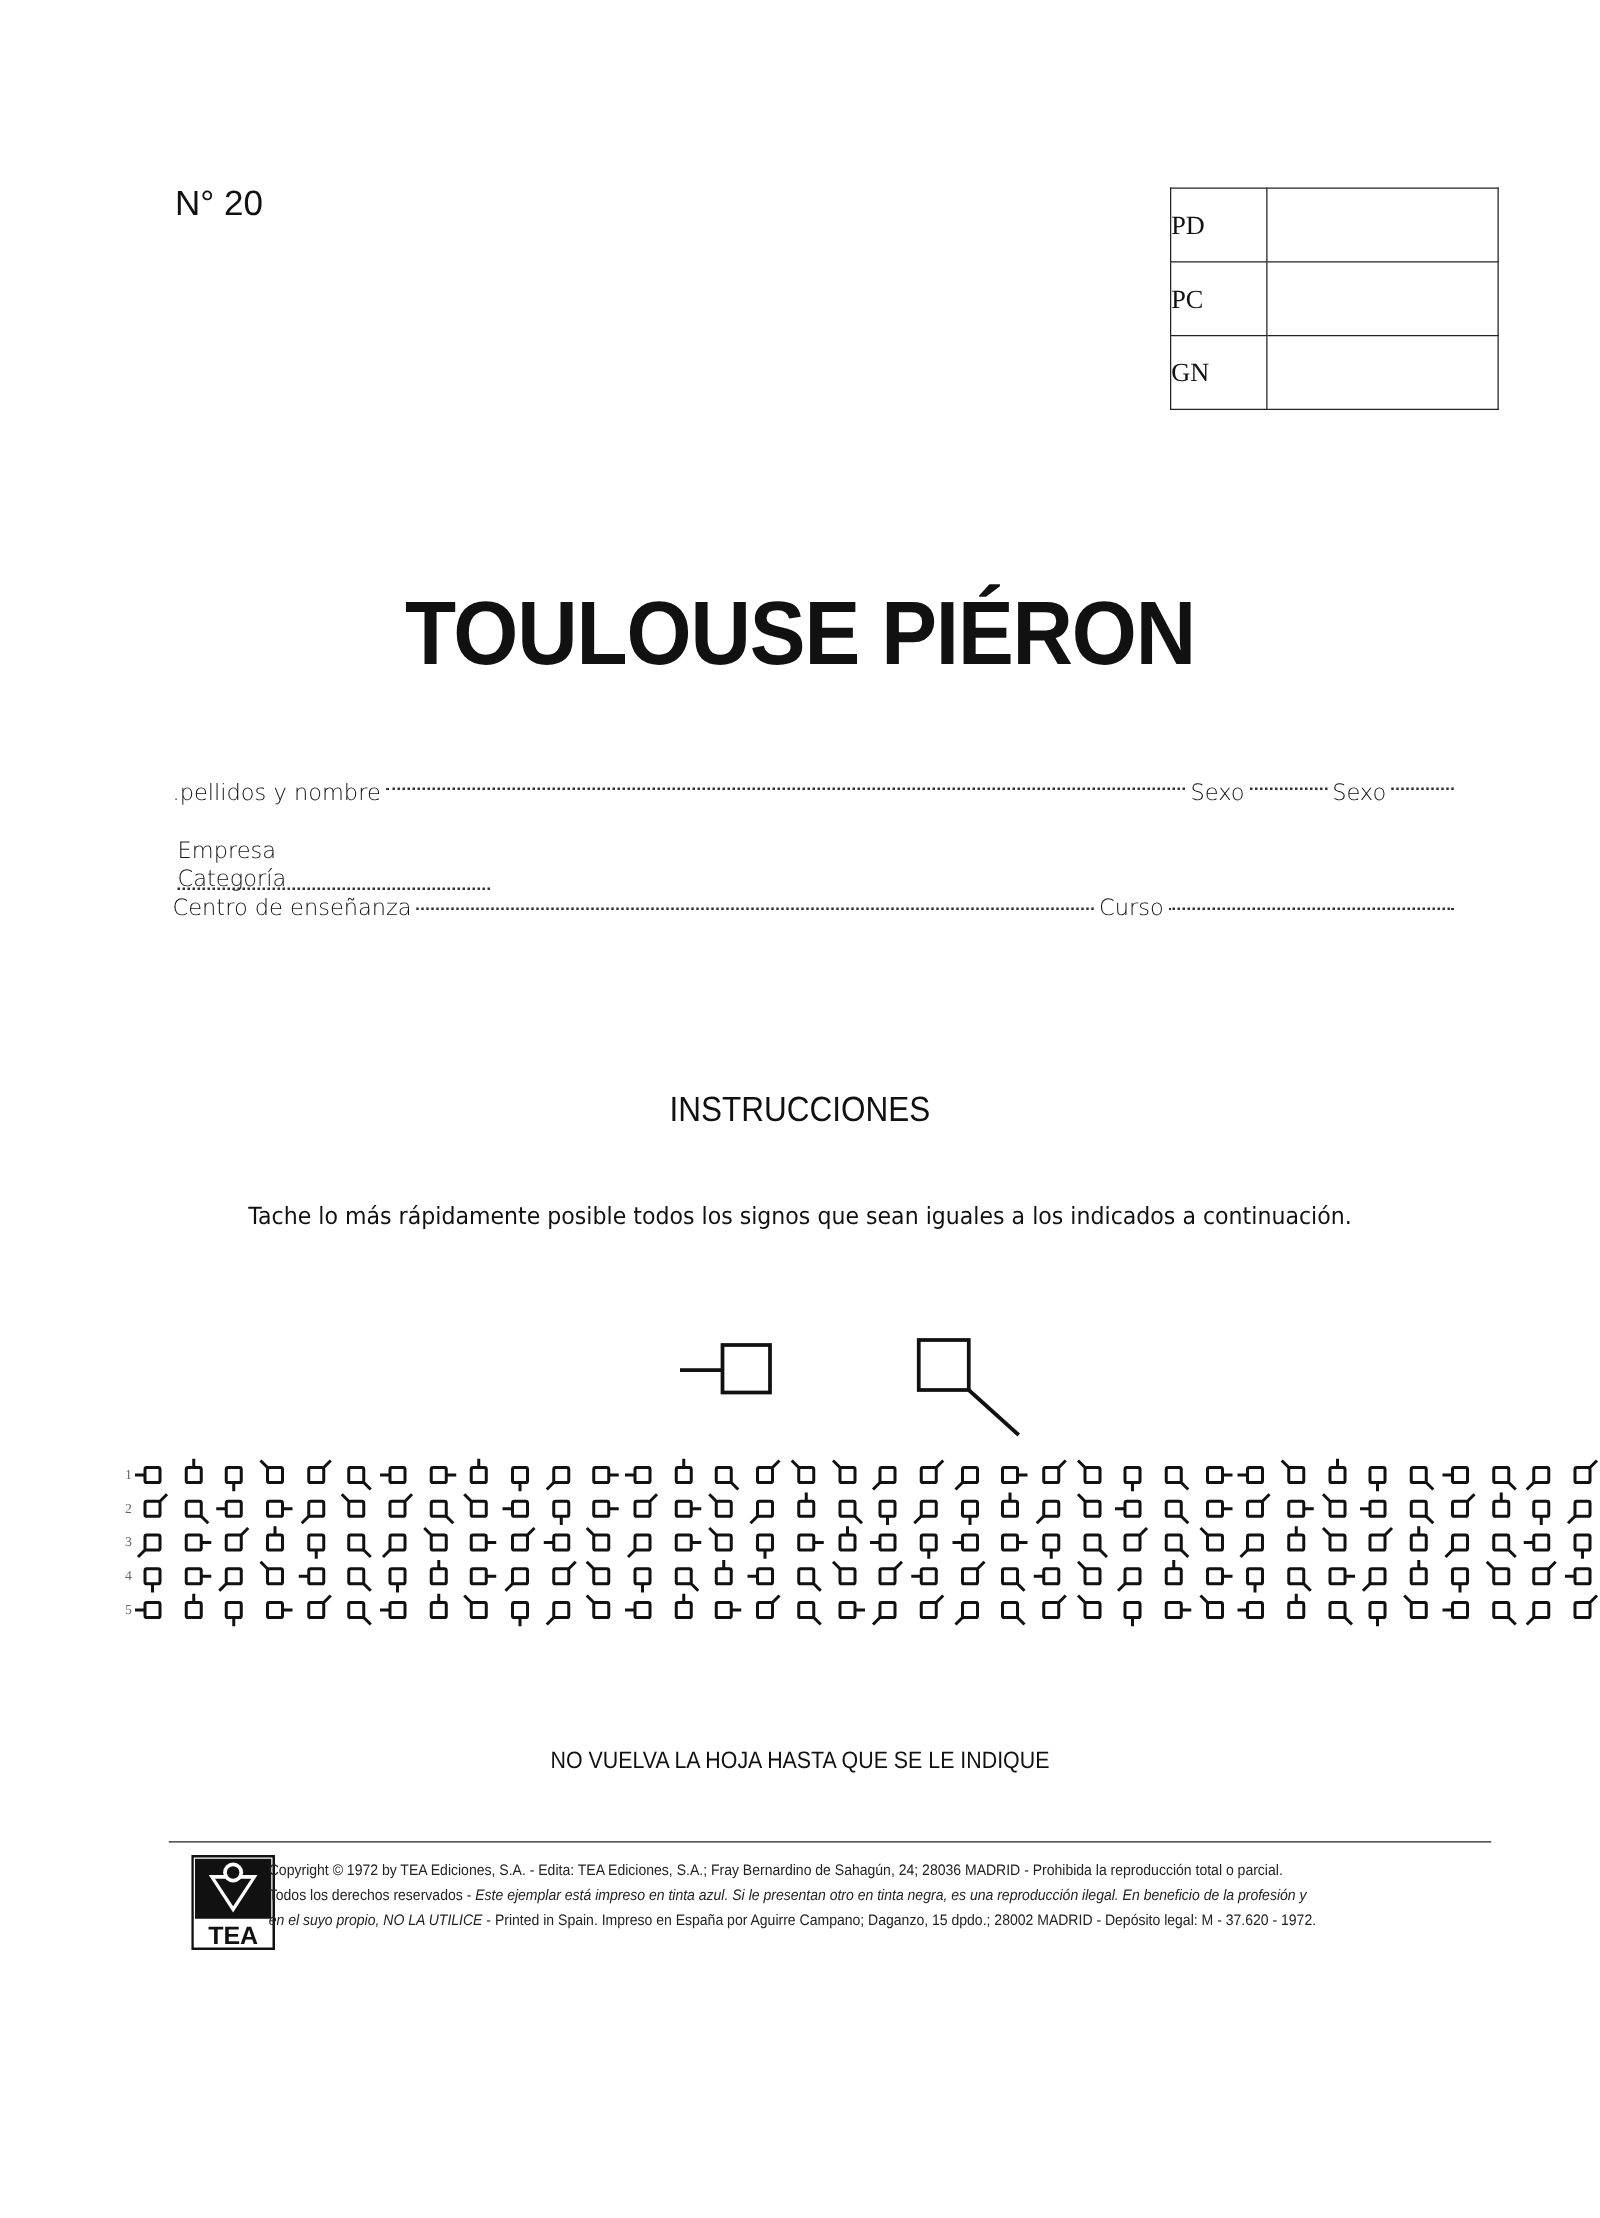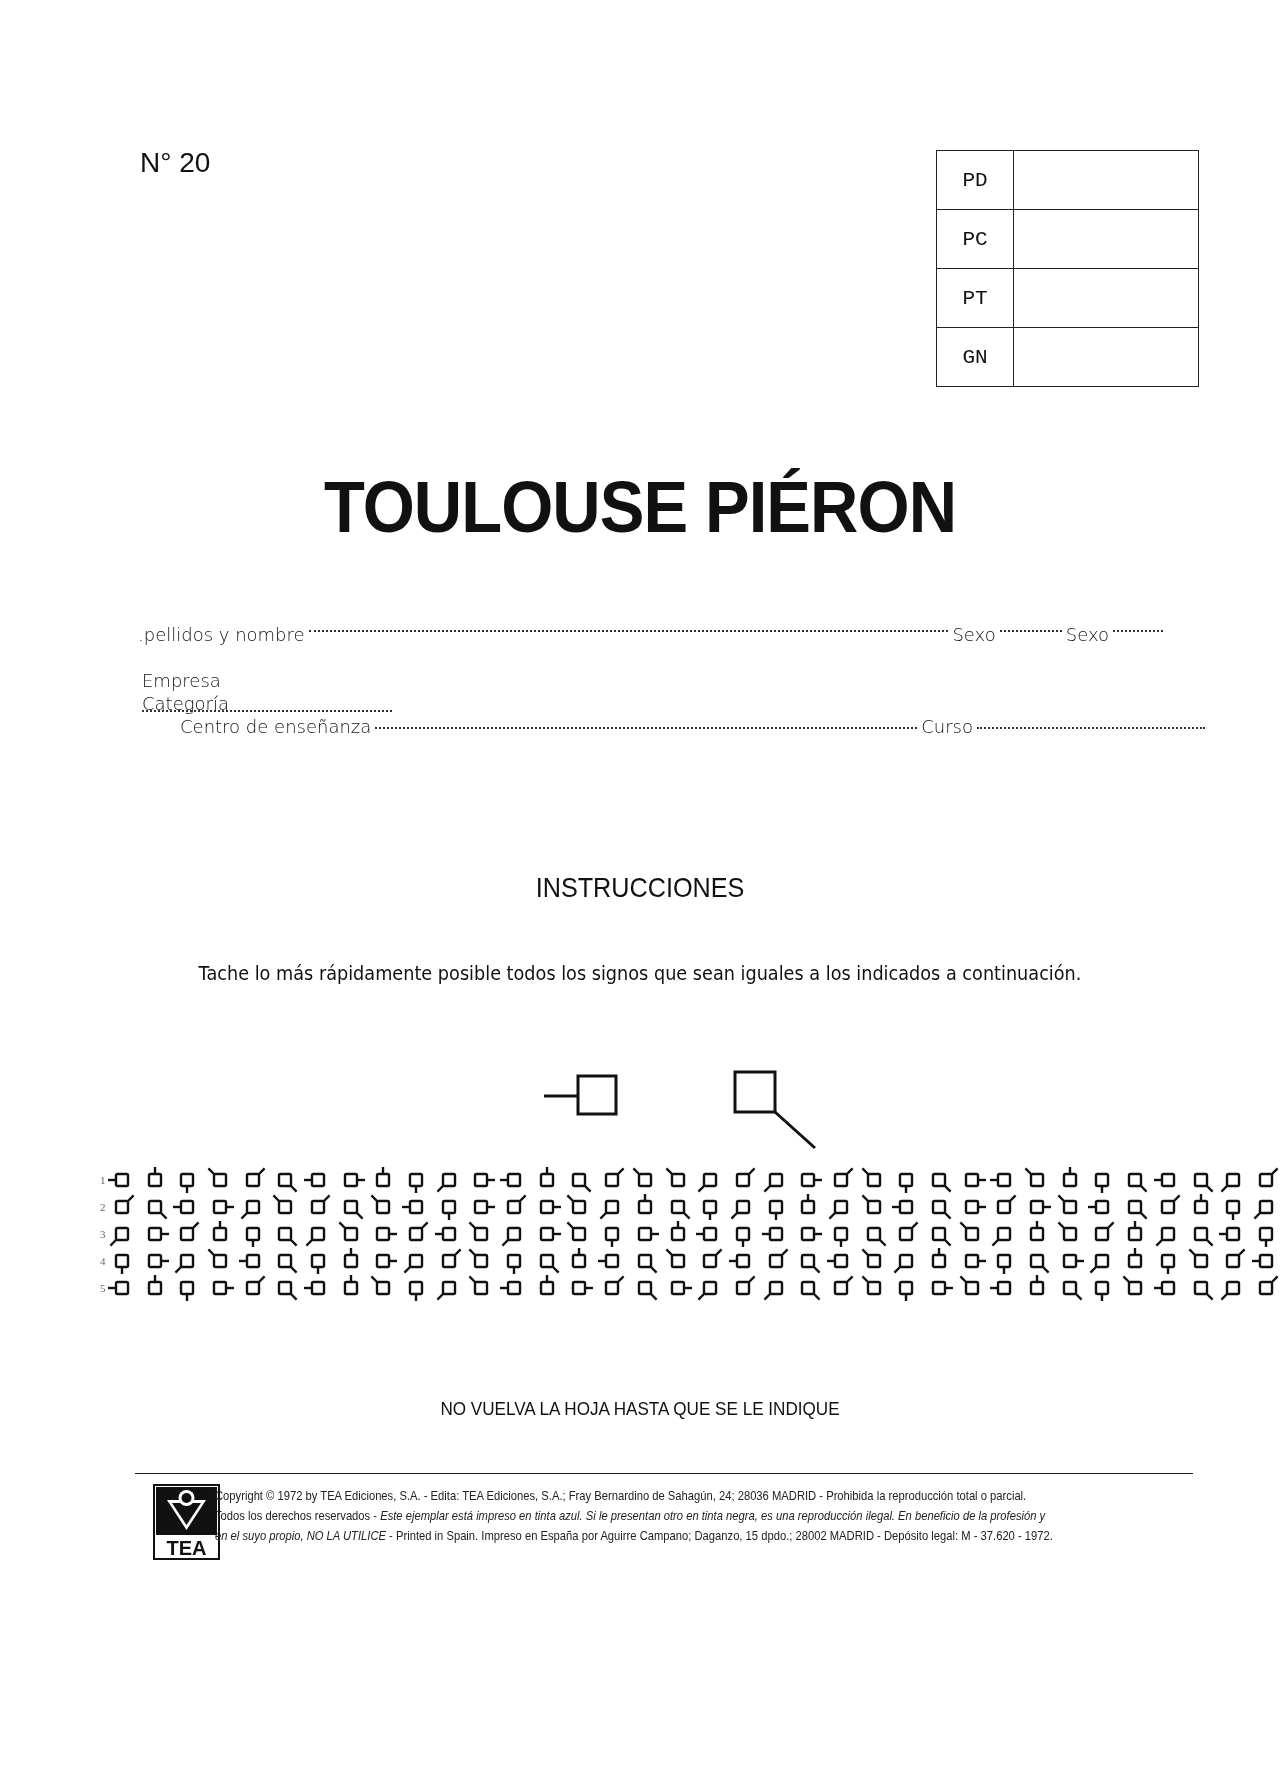--- a/index.html
+++ b/index.html
@@ -1,21 +1,21 @@
 <!DOCTYPE html>
 <html><head>
 <meta charset="utf-8">
 <style>
   html, body { margin: 0; padding: 0; background: #ffffff; }
   body { width: 1280px; height: 1774px; position: relative; overflow: hidden; color: #111; font-family: "DejaVu Sans", sans-serif; }
   .abs { position: absolute; }
   #num { left: 140px; top: 147px; font-size: 28px; font-family: "Liberation Sans", sans-serif; }
   #score-table { left: 936px; top: 150px; border-collapse: collapse; }
   #score-table td { border: 1.5px solid #222; height: 58px; padding: 0; }
-  #score-table td.lab { width: 76px; text-align: center; font-size: 21px; font-family: Liberation Mono, monospace; margin-top: 36px; }
+  #score-table td.lab { width: 76px; text-align: left; font-size: 21px; font-family: Liberation Serif, serif; margin-top: 36px; }
   #score-table td.val { width: 184px; }
   #title { left: 0; width: 1280px; top: 466px; text-align: center; font-family: "Liberation Sans", sans-serif; font-weight: bold; font-size: 72px; letter-spacing: -1px; transform: scaleX(0.93); }
   .field-row { left: 138px; width: 1025px; display: flex; align-items: baseline; font-size: 18px; font-family: "DejaVu Sans", sans-serif; font-weight: 300; }
   .field-row .lbl { white-space: nowrap; }
   .field-row .dots { flex: 1; border-bottom: 2px dotted #333; margin: 0 4px; transform: translateY(-4px); }
   .field-row .dots.fixed { flex: none; }
   #instr-head { left: 0; width: 1280px; top: 872px; text-align: center; font-family: "Liberation Sans", sans-serif; font-size: 28px; transform: scaleX(0.9); }
   #instr-text { left: 0; width: 1280px; top: 962px; text-align: center; font-size: 19px; font-family: "DejaVu Sans", sans-serif; transform: scaleX(0.93); }
   #models { left: 540px; top: 1060px; }
   #grid { left: 100px; top: 1166px; width: 1130px; }
@@ -38,24 +38,20 @@
   <tbody>
       <tr>
     <td class="lab">PD</td>
     <td class="val"></td>
   </tr>
   <tr>
     <td class="lab">PC</td>
     <td class="val"></td>
   </tr>
   <tr>
-    <td class="lab">PT</td>
-    <td class="val"></td>
-  </tr>
-  <tr>
     <td class="lab">GN</td>
     <td class="val"></td>
   </tr>
 </tbody>
   </table>
 
 <div id="title" class="abs">TOULOUSE PIÉRON</div>
 
 <div class="abs field-row" style="top:624px;align-items:center;">
   <span class="lbl">.pellidos y nombre</span>
@@ -66,21 +62,21 @@
   <span class="dots fixed" style="width:50px;margin-right:0;"></span>
 </div>
 
 <div class="abs field-row" style="top:670px;flex-direction:column;">
   <span class="lbl">Empresa</span>
   <span class="dots"></span>
   <span class="lbl">Categoría</span>
   <span class="dots fixed" style="width:250px;margin-right:0;"></span>
 </div>
 
-<div class="abs field-row" style="top:716px;margin-left:42px;">
+<div class="abs field-row" style="top:716px;">
   <span class="lbl">Centro de enseñanza</span>
   <span class="dots"></span>
   <span class="lbl">Curso</span>
   <span class="dots fixed" style="width:228px;margin-right:0;"></span>
 </div>
 
 <div id="instr-head" class="abs">INSTRUCCIONES</div>
 <div id="instr-text" class="abs">Tache lo más rápidamente posible todos los signos que sean iguales a los indicados a continuación.</div>
 
 <div id="models" class="abs">

